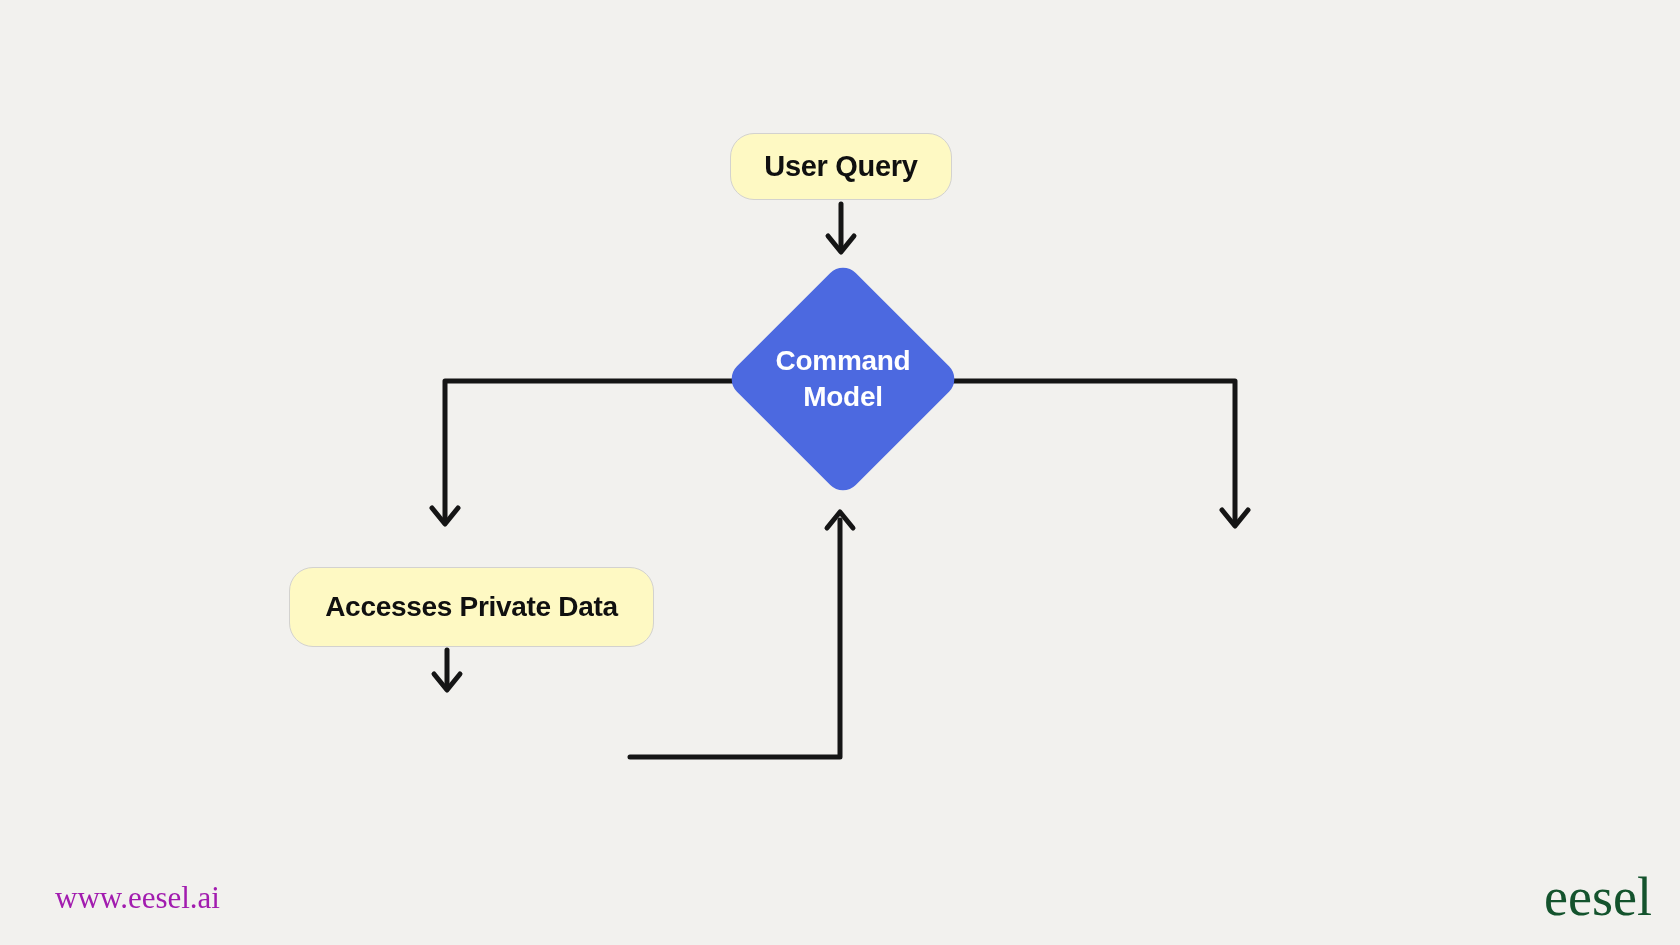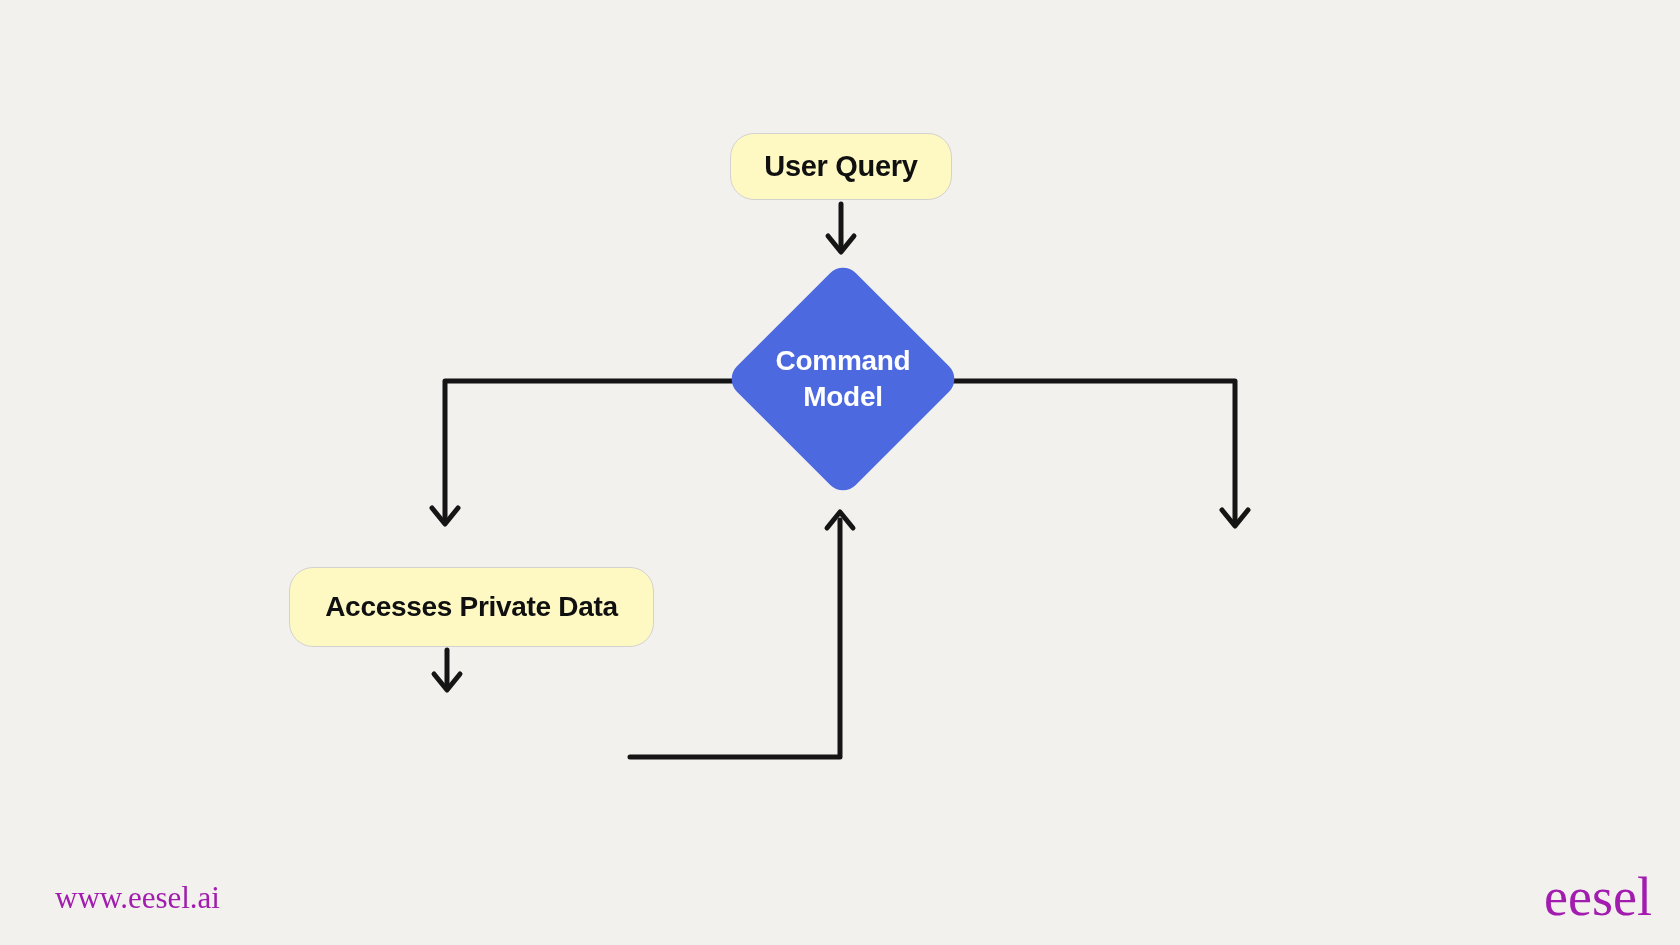--- a/index.html
+++ b/index.html
@@ -77,21 +77,21 @@
     font-size: 31px;
     color: #a21caf;
     z-index: 2;
   }
   .footer-logo {
     position: absolute;
     left: 1544px;
     top: 866px;
     font-family: "Liberation Serif", serif;
     font-size: 54px;
-    color: #a21caf;
+    color: #14532d;
     z-index: 2;
   }
   .edge {
     fill: none;
     stroke: #151515;
     stroke-width: 5;
     stroke-linecap: round;
     stroke-linejoin: round;
   }
 </style>

